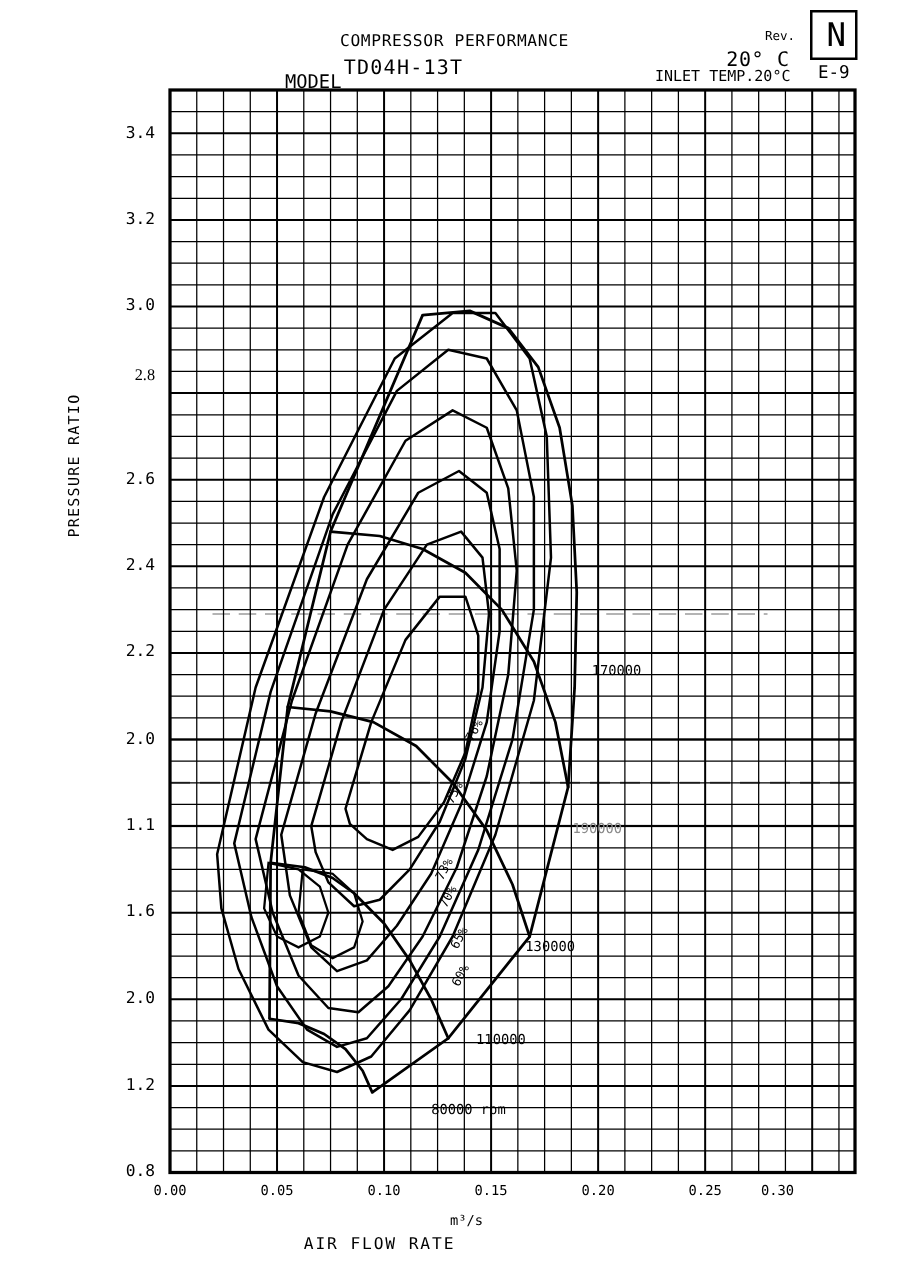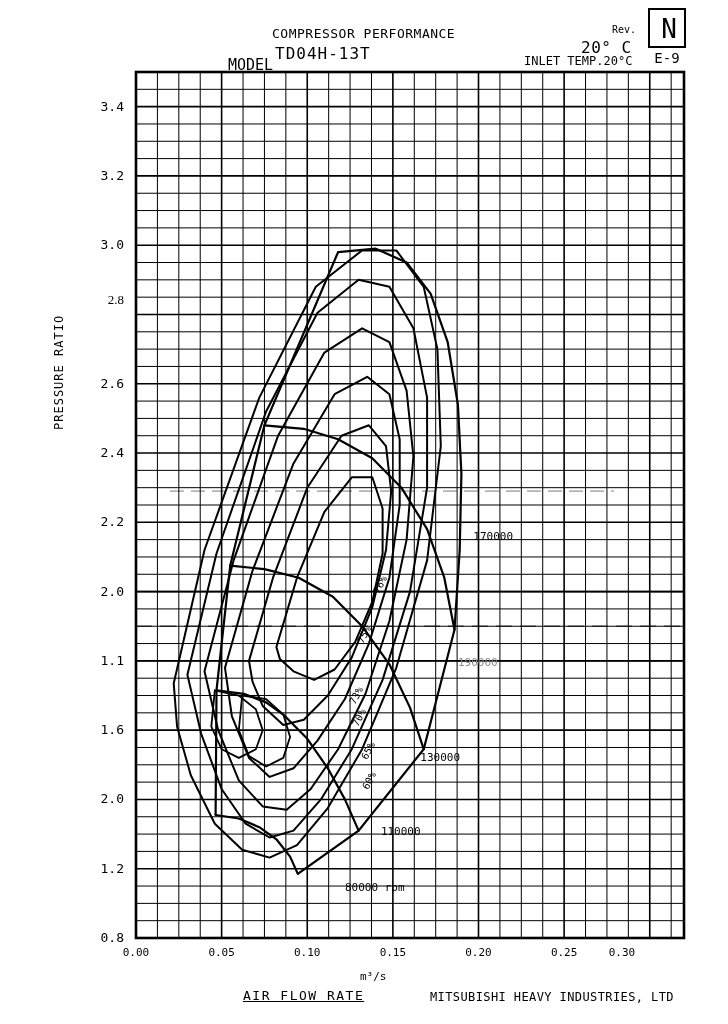--- a/index.html
+++ b/index.html
@@ -81,21 +81,20 @@
     letter-spacing: 1px;
     transform: rotate(-90deg);
     transform-origin: left top;
     white-space: nowrap;
   }
   #xlabel {
     position: absolute;
     left: 243px; top: 988px;
     font-size: 13px;
     letter-spacing: 1.5px;
-    text-decoration: underline;
   }
   #xunit {
     position: absolute;
     left: 360px; top: 970px;
     font-size: 11px;
   }
   #company {
     position: absolute;
     left: 430px; top: 990px;
     font-size: 12px;
@@ -139,21 +138,20 @@
   <div class="hdr" id="temp-line">20° C</div>
   <div class="hdr" id="inlet-line">INLET TEMP.20°C</div>
   <div id="rev-box">
     <div id="rev-letter">N</div>
   </div>
   <div id="rev-code">E-9</div>
 
   <div id="ylabel">PRESSURE RATIO</div>
   <div id="xlabel">AIR FLOW RATE</div>
   <div id="xunit">m³/s</div>
-  <div id="company">MITSUBISHI HEAVY INDUSTRIES, LTD</div>
 
   <svg id="plot" width="728" height="1024" style="position:absolute;left:0;top:0;">
 
     <g id="g-dim">
         <rect x="170" y="418.4" width="396" height="76.20800000000008" fill="#ffffff"></rect>
         <line x1="170" y1="491.144" x2="614" y2="491.144" stroke="#b4b4b4" stroke-width="1.6" stroke-dasharray="14 7"></line>
         <line x1="136" y1="591.5999999999999" x2="684" y2="591.5999999999999" stroke="#9a9a9a" stroke-width="2.4"></line>
         <line x1="136" y1="626.24" x2="684" y2="626.24" stroke="#6f6f6f" stroke-width="1.6" stroke-dasharray="16 8"></line>
         <line x1="136" y1="660.88" x2="684" y2="660.88" stroke="#9a9a9a" stroke-width="2"></line>
       </g>

